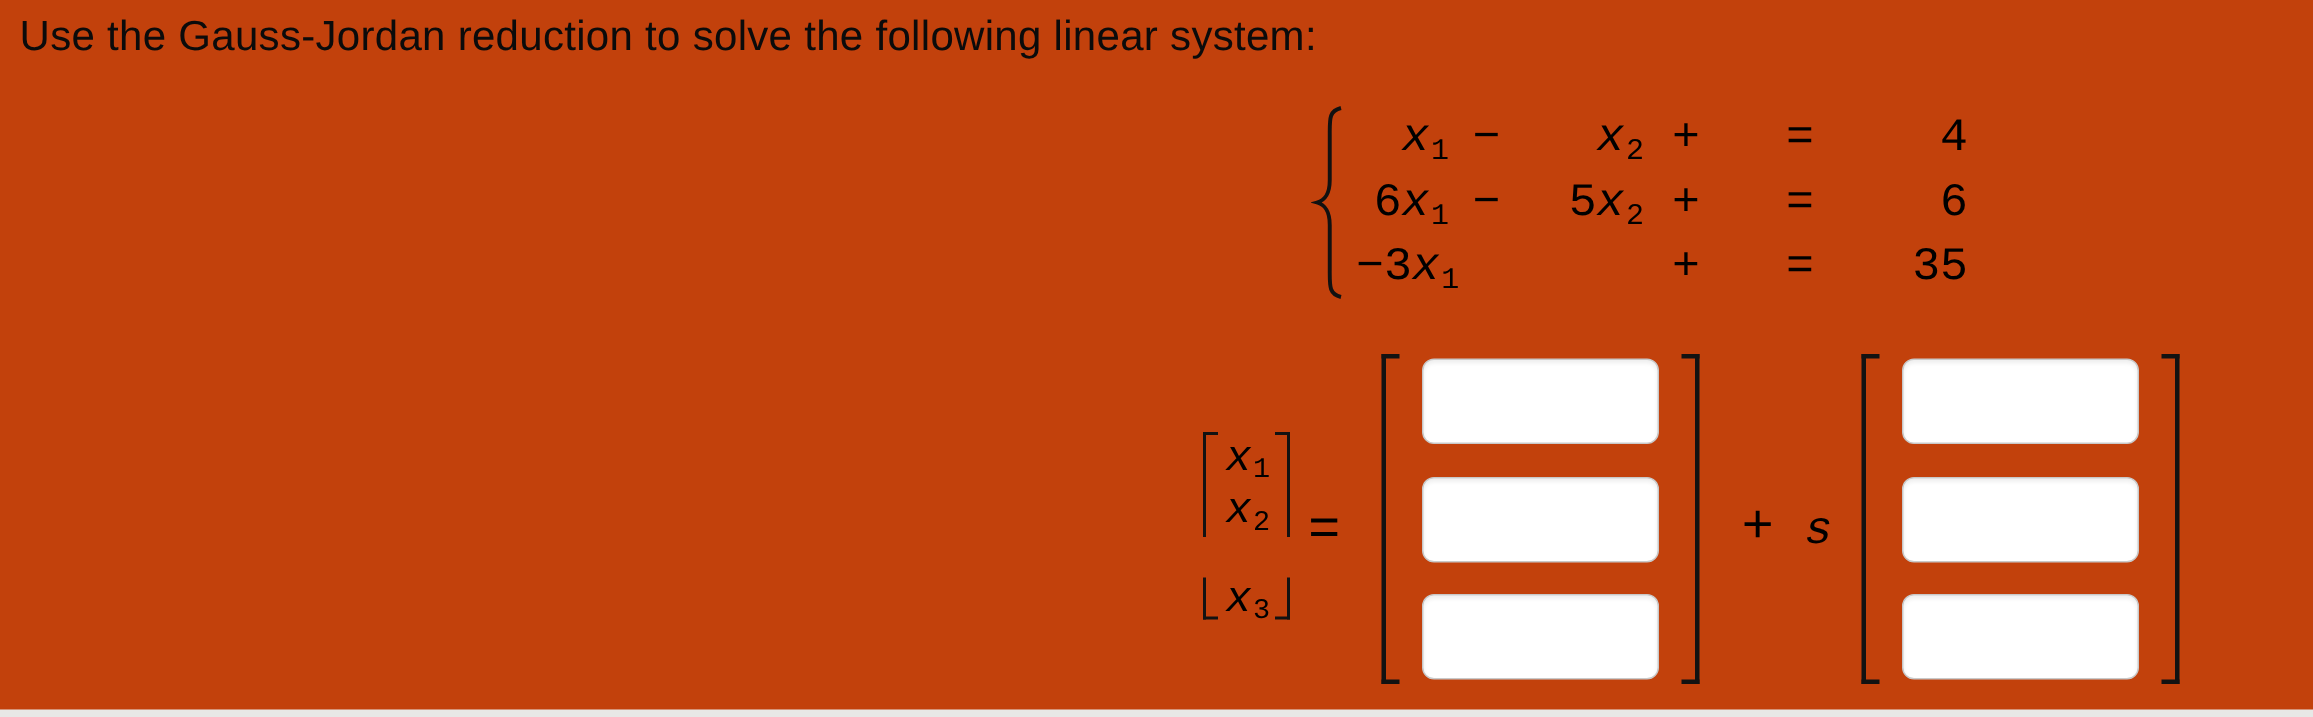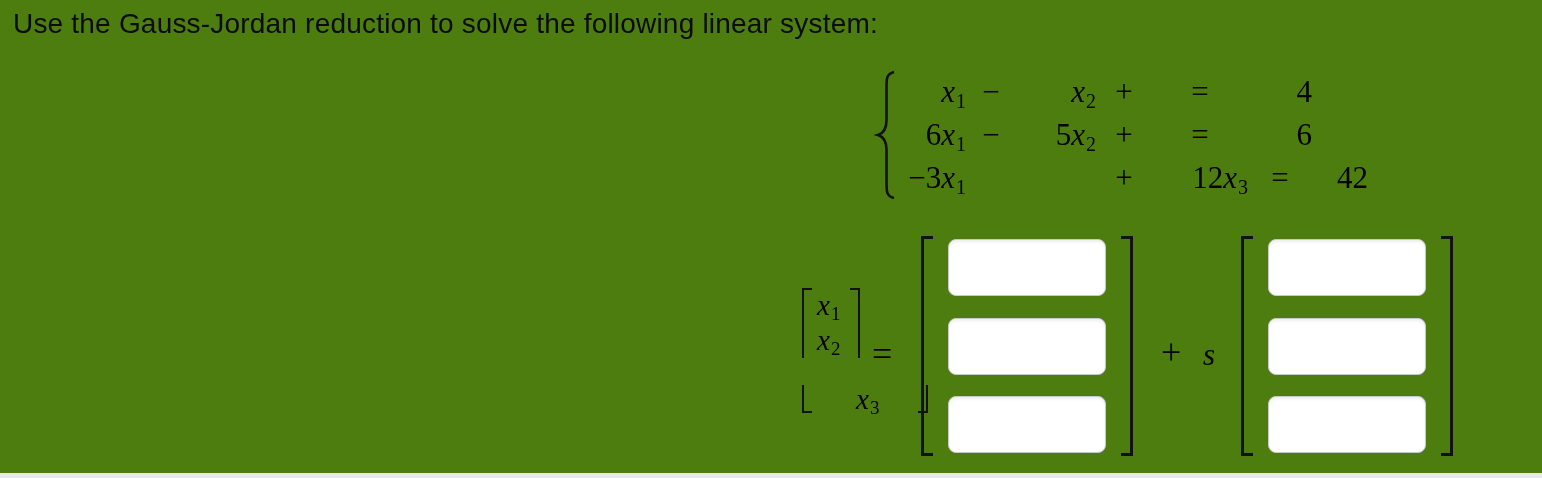--- a/index.html
+++ b/index.html
@@ -1,45 +1,45 @@
 <!DOCTYPE html>
 <html><head>
 <meta charset="utf-8">
 <style>
   * { margin:0; padding:0; box-sizing:border-box; }
   html,body { background:#ffffff; }
   .page {
     position:relative; width:1542px; height:478px;
-    background:#4d7c0f; overflow:hidden;
+    background:#c2410c; overflow:hidden;
     font-family:"Liberation Sans", sans-serif;
   }
   .prompt {
     position:absolute; left:13px; top:8px;
     font-size:28px; color:#0b0b0b; letter-spacing:0.2px;
   }
   
   .system { position:absolute; left:874px; top:70px; display:flex; align-items:center; }
   .brace { width:24px; height:130px; flex:0 0 auto; }
   .eq-grid { margin-left:6px; }
   .srow {
     display:grid;
     grid-template-columns:62px 50px 80px 56px 96px 64px 56px;
     height:43px; align-items:center;
   }
-  .math { font-family:Liberation Serif, serif; font-size:31px; color:#000; }
+  .math { font-family:Liberation Mono, monospace; font-size:31px; color:#000; }
   .mi { font-style:italic; }
   .msub { display:inline-block; font-size:20px; transform:translateY(6px); margin-left:1px; }
   .term { text-align:right; white-space:nowrap; }
   .op  { text-align:center; }
   .rhs { text-align:right; }
   
   .xvec { position:absolute; left:802px; top:288px; width:58px; }
   .vseg { display:flex; }
   .vseg-top { height:70px; }
-  .vseg-bot { height:28px; margin-top:27px;gap:39px; }
+  .vseg-bot { height:28px; margin-top:27px; }
   .vbkt { width:10px; flex:0 0 auto; }
   .vl-t { border-left:2.5px solid #121212; border-top:2.5px solid #121212; }
   .vr-t { border-right:2.5px solid #121212; border-top:2.5px solid #121212; }
   .vl-b { border-left:2.5px solid #121212; border-bottom:2.5px solid #121212; }
   .vr-b { border-right:2.5px solid #121212; border-bottom:2.5px solid #121212; }
   .vcol { flex:1; display:flex; flex-direction:column; justify-content:space-around; padding-left:5px; overflow:visible; }
   .vcol .math { font-size:29px; line-height:1; white-space:nowrap; }
   .vcol .msub { font-size:19px; transform:translateY(5px); }
   .eqsign { position:absolute; left:872px; top:333px; font-size:36px; }
   .matrix { position:absolute; top:236px; height:220px; display:flex; }
@@ -89,23 +89,22 @@
         <span class="op">+</span>
         <span class="op">=</span>
         <span class="rhs">6</span>
       </div>
 
       <div class="srow">
         <span class="term"><span>−3</span><span class="mi">x</span><span class="msub">1</span></span>
         <span class="op"></span>
         <span class="term"><span></span><span class="mi"></span><span class="msub"></span></span>
         <span class="op">+</span>
-        <span class="term"><span>12</span><span class="mi">x</span><span class="msub">3</span></span>
         <span class="op">=</span>
-        <span class="rhs">42</span>
+        <span class="rhs">35</span>
       </div>
 
     </div>
   </div>
 
   <div class="xvec">
     <div class="vseg vseg-top">
       <div class="vbkt vl-t"></div>
       <div class="vcol">
         <span class="math"><span class="mi">x</span><span class="msub">1</span></span>

